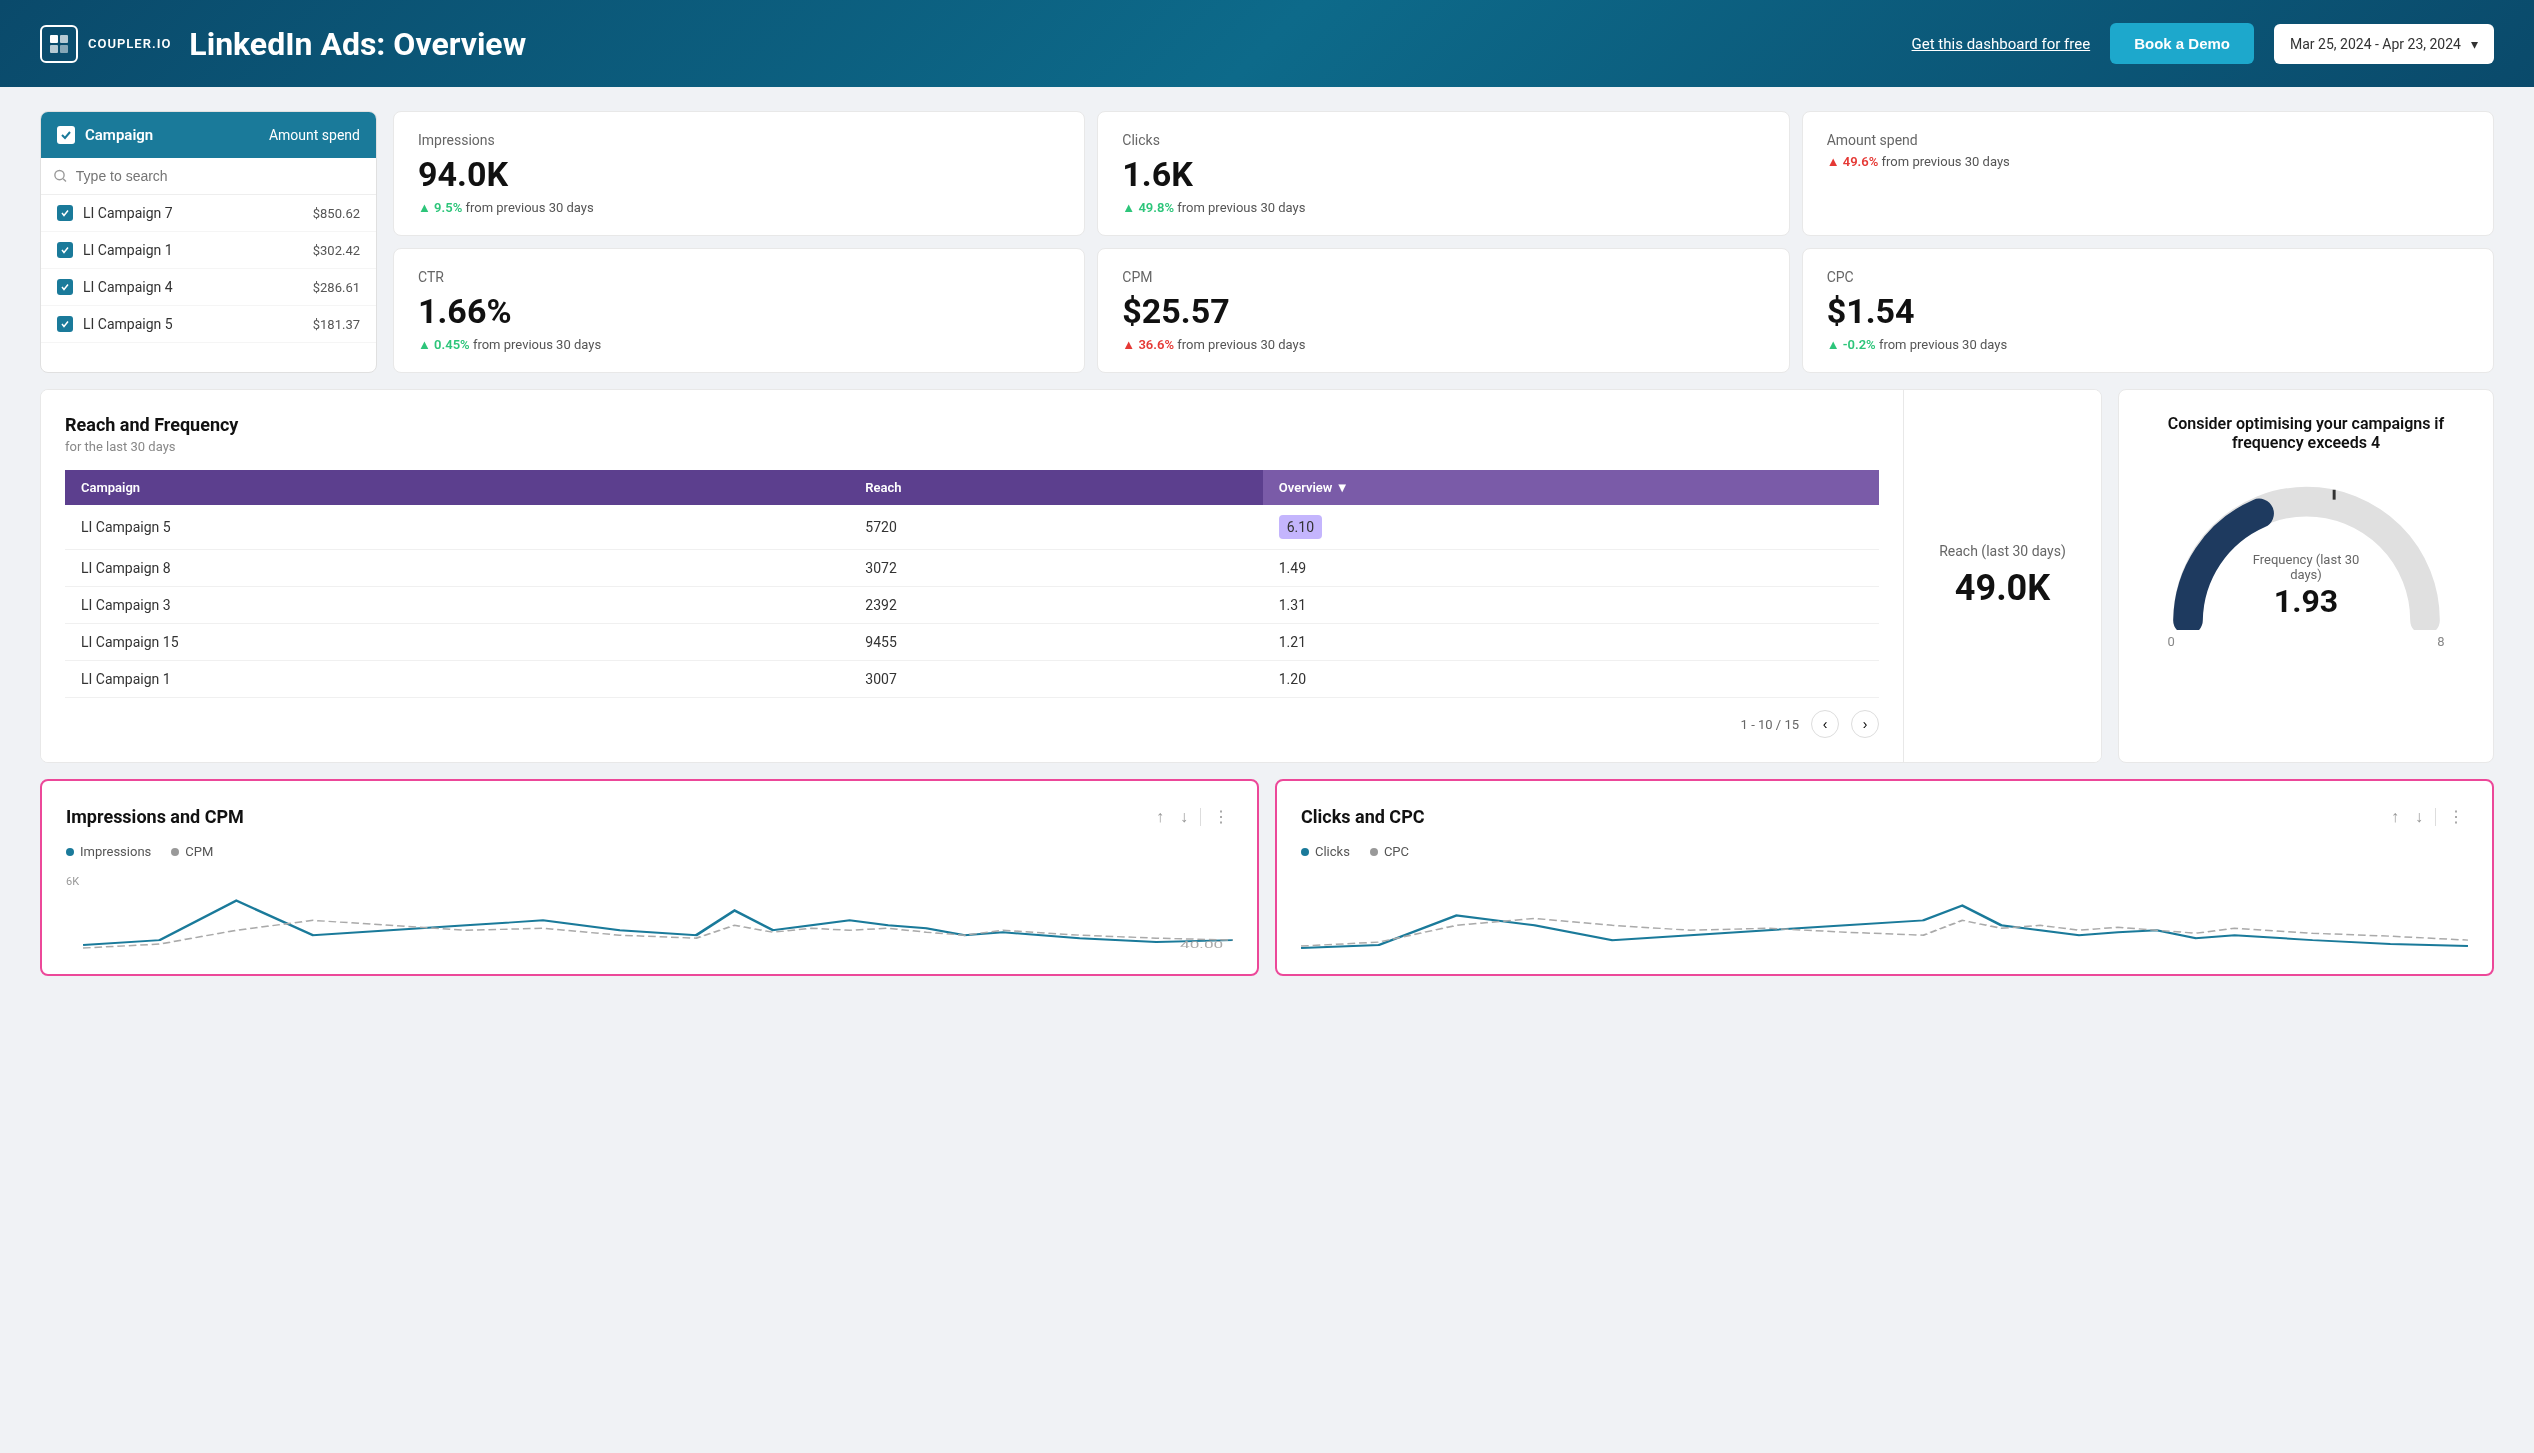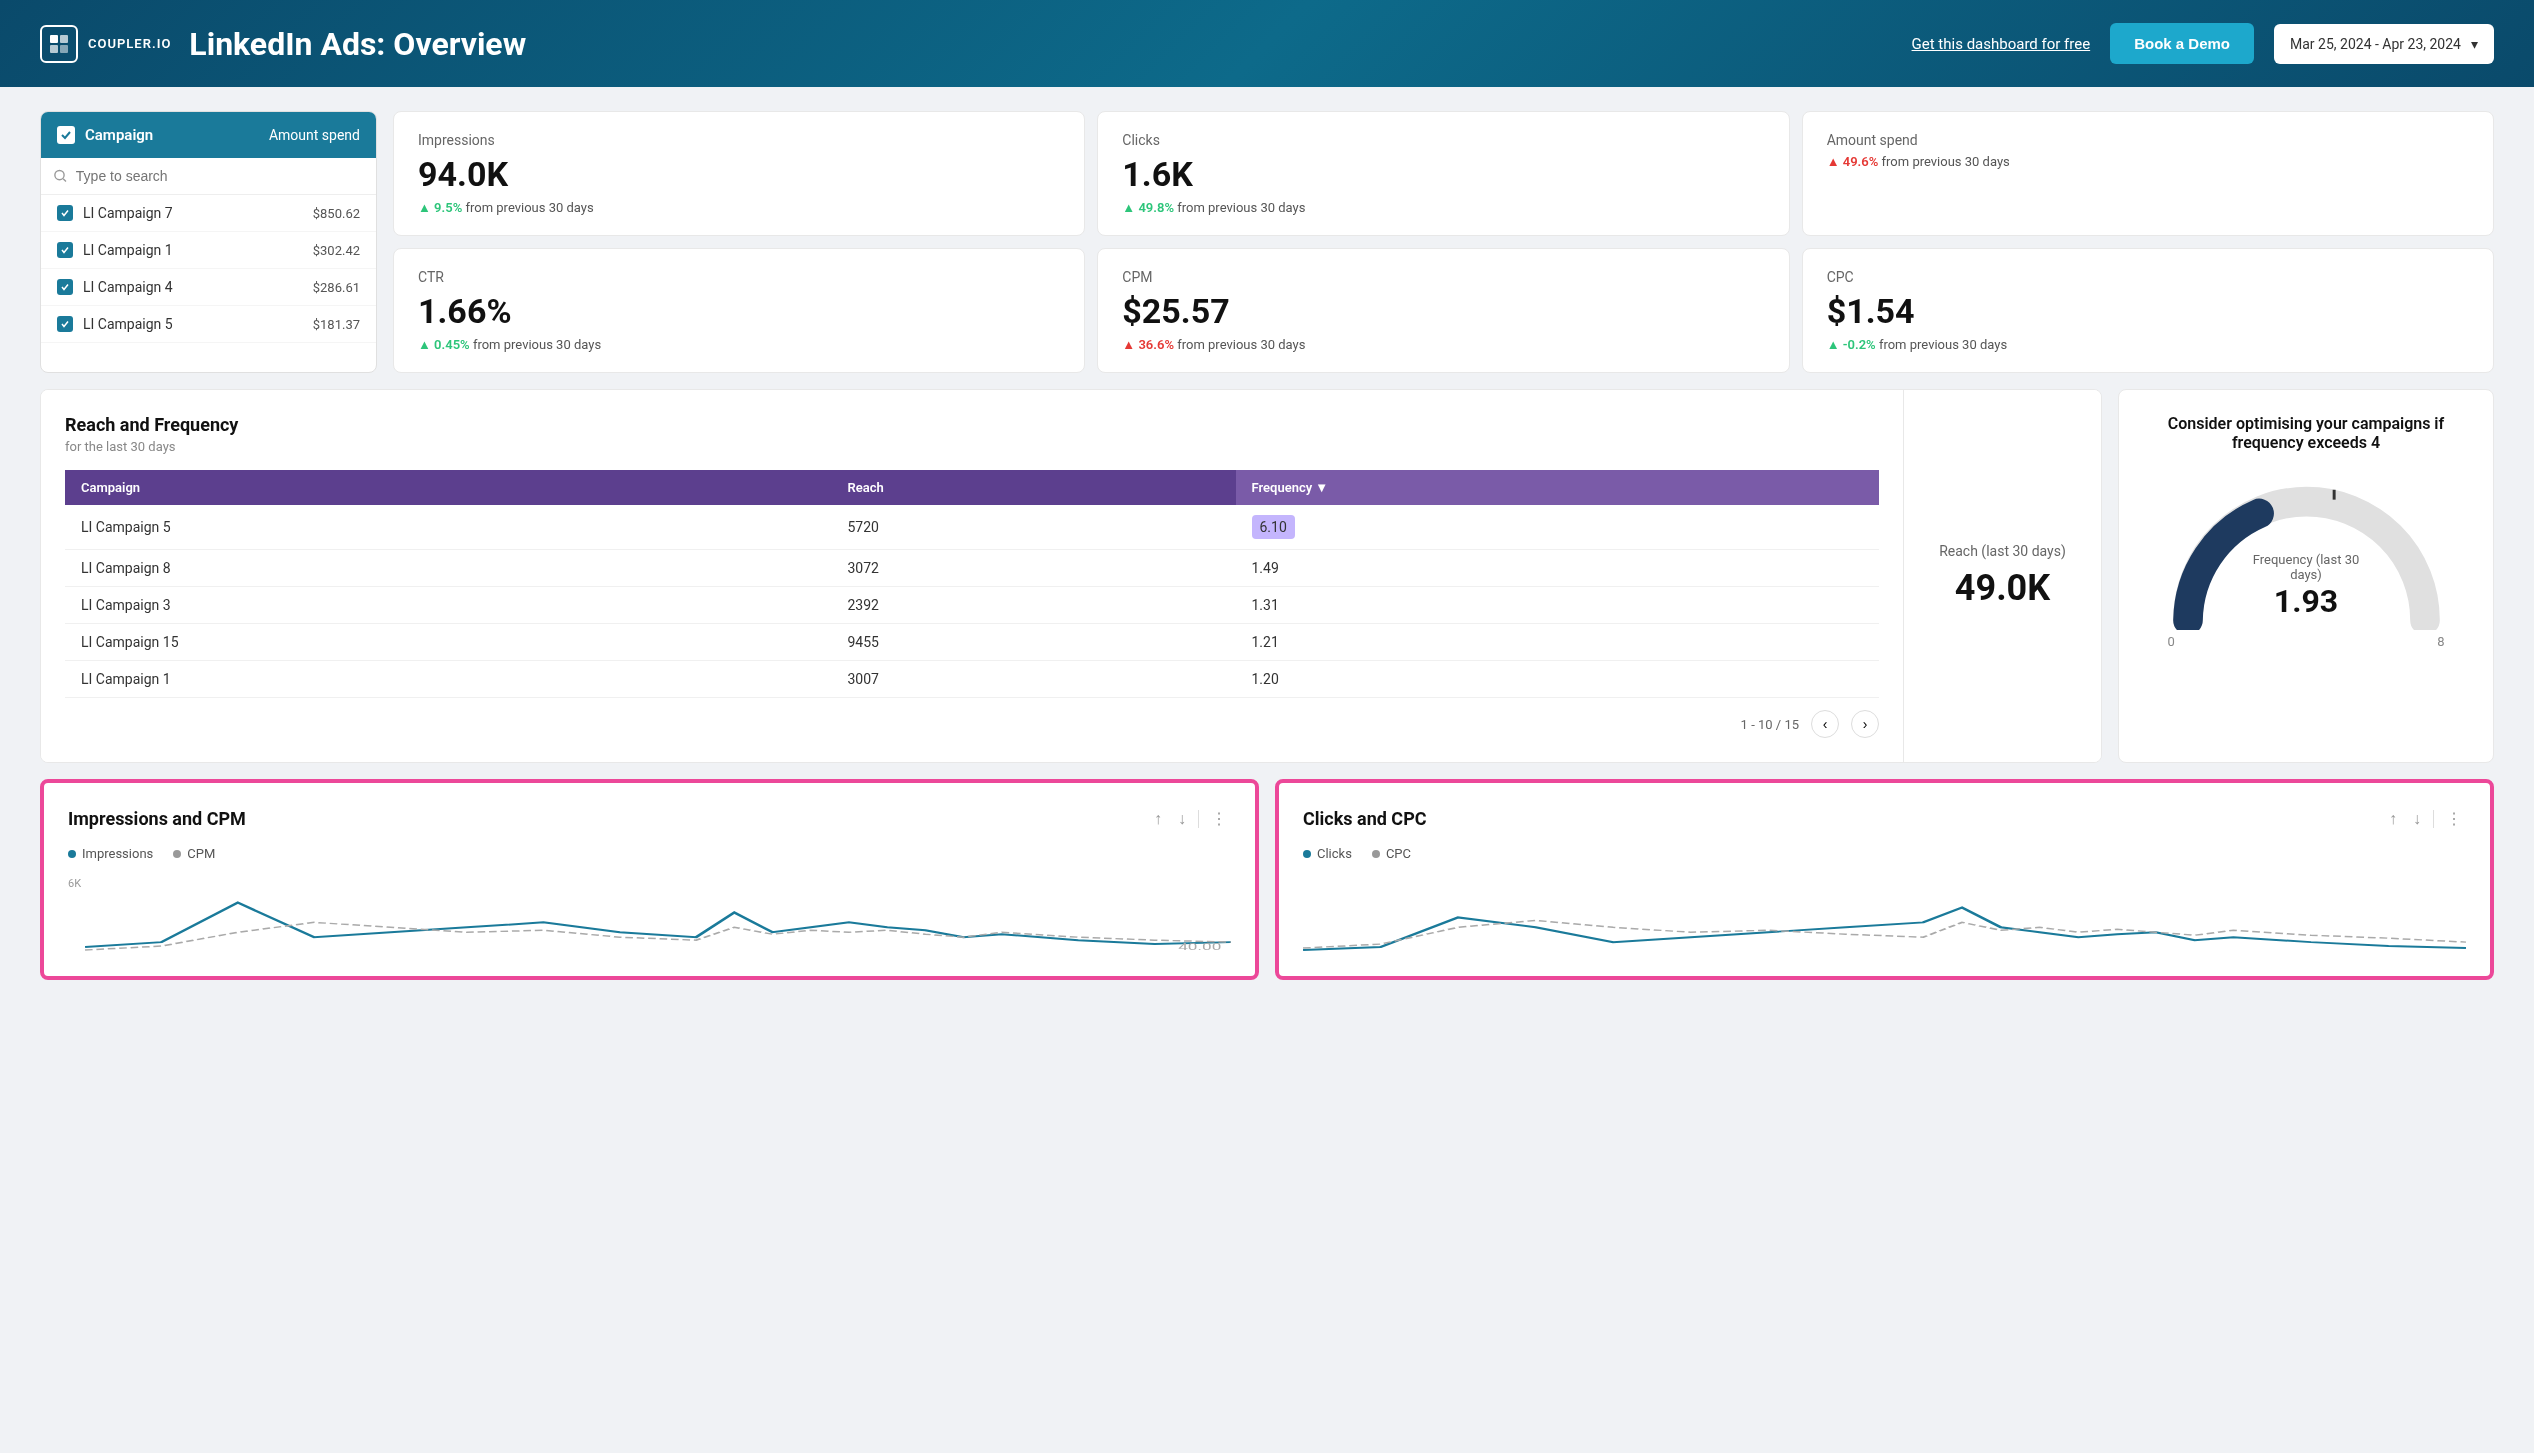--- a/index.html
+++ b/index.html
@@ -368,21 +368,21 @@
 
     
     .charts-row {
       display: flex;
       gap: 16px;
     }
     .chart-panel {
       flex: 1;
       background: white;
       border-radius: 8px;
-      border: 4px solid #ec4899;
+      border: 2px solid #ec4899;
       padding: 24px;
       min-height: 178px;
     }
     .chart-header {
       display: flex;
       align-items: center;
       justify-content: space-between;
       margin-bottom: 16px;
     }
     .chart-title {
@@ -602,21 +602,21 @@
 
     <div style="flex:1; display:flex; gap:0; background:white; border-radius:8px; border:1px solid #e8e8e8; overflow:hidden;">
       <div class="reach-panel" style="border:none; border-radius:0; flex:1;">
         <div class="reach-panel-title">Reach and Frequency</div>
         <div class="reach-panel-subtitle">for the last 30 days</div>
         <table class="reach-table">
           <thead>
             <tr>
               <th>Campaign</th>
               <th>Reach</th>
-              <th style="background:#7a5ba8;">Frequency ▼</th>
+              <th style="background:#7a5ba8;">Overview ▼</th>
             </tr>
           </thead>
           <tbody>
             <tr>
               <td>LI Campaign 5</td>
               <td>5720</td>
               <td><span class="freq-highlight">6.10</span></td>
             </tr>
             <tr>
               <td>LI Campaign 8</td>

